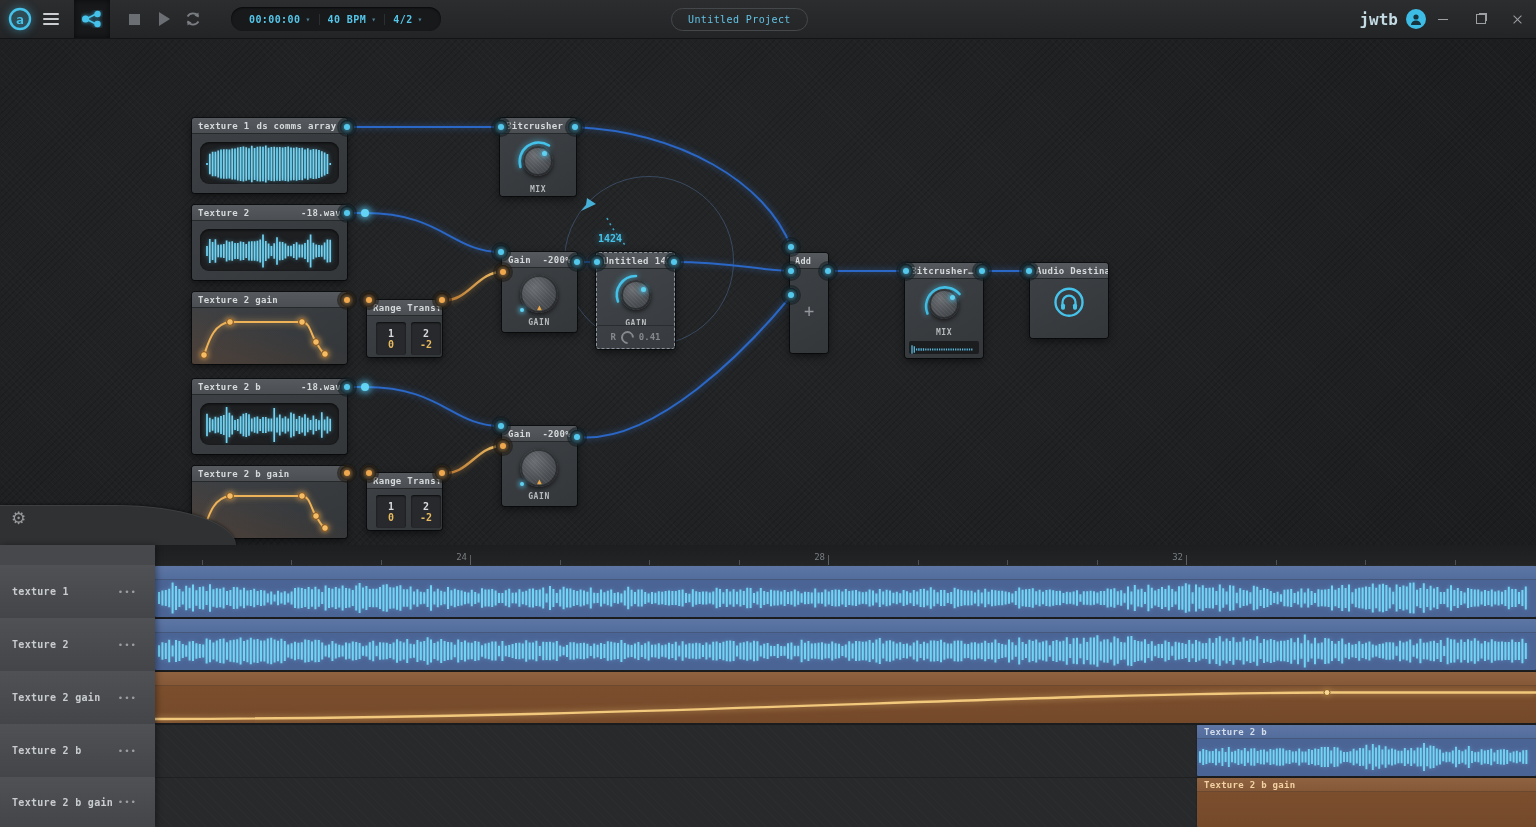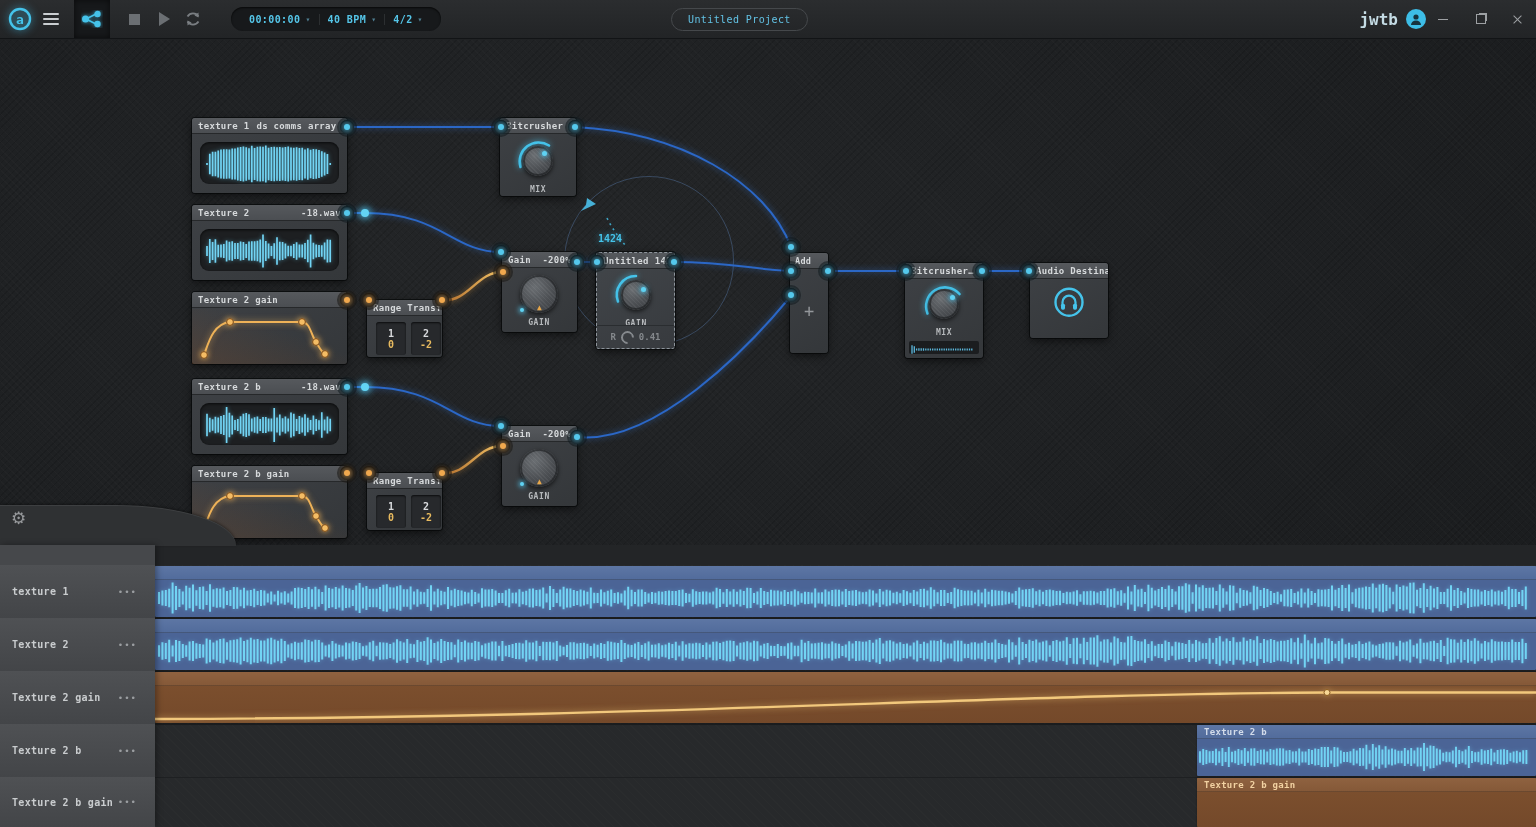--- a/index.html
+++ b/index.html
@@ -523,20 +523,40 @@
         <i></i>
       </div>
       <div class="wiredot" style="left: 361px; top: 171px;"></div>
       <div class="wiredot" style="left: 361px; top: 345px;"></div>
     </div>
 
   <div id="timeline">
     <div id="tab">
       <span id="gear">⚙</span>
     </div>
+    <div id="ruler">
+        <div class="tick minor" style="left: 46.5px;"></div>
+        <div class="tick minor" style="left: 136px;"></div>
+        <div class="tick minor" style="left: 225.5px;"></div>
+        <div class="tick major" style="left: 315px;"></div>
+        <span class="ticklabel" style="left: 315px;">24</span>
+        <div class="tick minor" style="left: 404.5px;"></div>
+        <div class="tick minor" style="left: 494px;"></div>
+        <div class="tick minor" style="left: 583.5px;"></div>
+        <div class="tick major" style="left: 673px;"></div>
+        <span class="ticklabel" style="left: 673px;">28</span>
+        <div class="tick minor" style="left: 762.5px;"></div>
+        <div class="tick minor" style="left: 852px;"></div>
+        <div class="tick minor" style="left: 941.5px;"></div>
+        <div class="tick major" style="left: 1031px;"></div>
+        <span class="ticklabel" style="left: 1031px;">32</span>
+        <div class="tick minor" style="left: 1120.5px;"></div>
+        <div class="tick minor" style="left: 1210px;"></div>
+        <div class="tick minor" style="left: 1299.5px;"></div>
+      </div>
     <div id="lanes">
       <div class="lane" style="top:0;">
         <div class="clip blue" style="left:0;width:1381px;">
           <div class="chead"></div>
           <svg id="tlw1" width="1381" height="38" style="top:13px;">
               <path d="M4.0,13.0V25.0M7.4,11.4V26.6M10.8,11.1V26.9M14.2,9.8V28.2M17.6,3.6V34.4M21.0,6.9V31.1M24.4,10.0V28.0M27.8,12.6V25.4M31.2,6.8V31.2M34.6,8.8V29.2M38.0,5.6V32.4M41.4,11.3V26.7M44.8,7.9V30.1M48.2,7.6V30.4M51.6,11.9V26.1M55.0,5.3V32.7M58.4,10.2V27.8M61.8,9.3V28.7M65.2,9.8V28.2M68.6,8.4V29.6M72.0,12.1V25.9M75.4,11.1V26.9M78.8,8.1V29.9M82.2,8.3V29.7M85.6,10.8V27.2M89.0,8.7V29.3M92.4,11.6V26.4M95.8,11.0V27.0M99.2,9.7V28.3M102.6,12.0V26.0M106.0,11.1V26.9M109.4,11.6V26.4M112.8,14.4V23.6M116.2,12.4V25.6M119.6,15.4V22.6M123.0,11.7V26.3M126.4,13.4V24.6M129.8,12.2V25.8M133.2,14.6V23.4M136.6,12.6V25.4M140.0,8.9V29.1M143.4,8.5V29.5M146.8,9.1V28.9M150.2,9.9V28.1M153.6,7.9V30.1M157.0,10.3V27.7M160.4,7.8V30.2M163.8,10.3V27.7M167.2,13.0V25.0M170.6,6.4V31.6M174.0,9.1V28.9M177.4,9.7V28.3M180.8,7.9V30.1M184.2,9.6V28.4M187.6,6.6V31.4M191.0,9.0V29.0M194.4,9.4V28.6M197.8,11.0V27.0M201.2,6.4V31.6M204.6,3.9V34.1M208.0,8.4V29.6M211.4,6.9V31.1M214.8,9.9V28.1M218.2,9.7V28.3M221.6,9.7V28.3M225.0,8.0V30.0M228.4,5.8V32.2M231.8,5.3V32.7M235.2,8.3V29.7M238.6,8.5V29.5M242.0,7.3V30.7M245.4,6.2V31.8M248.8,10.2V27.8M252.2,10.2V27.8M255.6,7.4V30.6M259.0,12.4V25.6M262.4,10.3V27.7M265.8,12.7V25.3M269.2,13.2V24.8M272.6,10.0V28.0M276.0,6.3V31.7M279.4,12.6V25.4M282.8,9.7V28.3M286.2,11.8V26.2M289.6,12.7V25.3M293.0,8.0V30.0M296.4,11.3V26.7M299.8,9.7V28.3M303.2,10.9V27.1M306.6,11.5V26.5M310.0,12.7V25.3M313.4,13.4V24.6M316.8,10.8V27.2M320.2,13.1V24.9M323.6,14.6V23.4M327.0,9.3V28.7M330.4,10.5V27.5M333.8,10.6V27.4M337.2,10.0V28.0M340.6,11.4V26.6M344.0,14.0V24.0M347.4,13.9V24.1M350.8,11.3V26.7M354.2,9.7V28.3M357.6,13.8V24.2M361.0,13.6V24.4M364.4,10.3V27.7M367.8,12.8V25.2M371.2,11.8V26.2M374.6,9.8V28.2M378.0,9.4V28.6M381.4,11.1V26.9M384.8,10.6V27.4M388.2,8.5V29.5M391.6,14.6V23.4M395.0,7.1V30.9M398.4,9.9V28.1M401.8,14.0V24.0M405.2,10.4V27.6M408.6,7.8V30.2M412.0,9.4V28.6M415.4,9.6V28.4M418.8,10.9V27.1M422.2,12.1V25.9M425.6,10.6V27.4M429.0,11.5V26.5M432.4,12.7V25.3M435.8,8.5V29.5M439.2,13.8V24.2M442.6,14.0V24.0M446.0,10.6V27.4M449.4,13.3V24.7M452.8,11.7V26.3M456.2,10.5V27.5M459.6,14.0V24.0M463.0,13.3V24.7M466.4,14.6V23.4M469.8,11.5V26.5M473.2,7.8V30.2M476.6,10.7V27.3M480.0,12.9V25.1M483.4,10.4V27.6M486.8,10.6V27.4M490.2,12.9V25.1M493.6,14.6V23.4M497.0,13.0V25.0M500.4,13.8V24.2M503.8,12.2V25.8M507.2,12.7V25.3M510.6,12.1V25.9M514.0,11.4V26.6M517.4,12.1V25.9M520.8,12.0V26.0M524.2,11.0V27.0M527.6,10.6V27.4M531.0,14.0V24.0M534.4,14.7V23.3M537.8,10.3V27.7M541.2,12.3V25.7M544.6,13.1V24.9M548.0,12.5V25.5M551.4,12.5V25.5M554.8,13.5V24.5M558.2,12.6V25.4M561.6,8.8V29.2M565.0,10.1V27.9M568.4,13.2V24.8M571.8,10.0V28.0M575.2,12.4V25.6M578.6,10.3V27.7M582.0,12.8V25.2M585.4,10.6V27.4M588.8,12.0V26.0M592.2,8.7V29.3M595.6,9.1V28.9M599.0,14.1V23.9M602.4,12.4V25.6M605.8,9.0V29.0M609.2,12.1V25.9M612.6,13.0V25.0M616.0,10.7V27.3M619.4,11.5V26.5M622.8,11.6V26.4M626.2,12.6V25.4M629.6,11.0V27.0M633.0,13.0V25.0M636.4,12.3V25.7M639.8,10.6V27.4M643.2,12.2V25.8M646.6,14.2V23.8M650.0,12.7V25.3M653.4,13.0V25.0M656.8,13.5V24.5M660.2,9.4V28.6M663.6,13.4V24.6M667.0,13.2V24.8M670.4,10.6V27.4M673.8,12.5V25.5M677.2,11.1V26.9M680.6,10.4V27.6M684.0,10.7V27.3M687.4,12.4V25.6M690.8,9.9V28.1M694.2,11.9V26.1M697.6,11.5V26.5M701.0,11.1V26.9M704.4,12.4V25.6M707.8,13.2V24.8M711.2,12.7V25.3M714.6,10.5V27.5M718.0,11.4V26.6M721.4,14.5V23.5M724.8,10.0V28.0M728.2,12.4V25.6M731.6,10.7V27.3M735.0,11.5V26.5M738.4,13.8V24.2M741.8,12.7V25.3M745.2,14.2V23.8M748.6,11.1V26.9M752.0,12.2V25.8M755.4,13.7V24.3M758.8,11.0V27.0M762.2,12.4V25.6M765.6,10.0V28.0M769.0,9.7V28.3M772.4,11.5V26.5M775.8,8.3V29.7M779.2,10.7V27.3M782.6,13.3V24.7M786.0,11.0V27.0M789.4,11.0V27.0M792.8,14.0V24.0M796.2,12.9V25.1M799.6,8.8V29.2M803.0,10.2V27.8M806.4,11.0V27.0M809.8,11.7V26.3M813.2,11.4V26.6M816.6,11.8V26.2M820.0,13.5V24.5M823.4,10.7V27.3M826.8,13.6V24.4M830.2,9.7V28.3M833.6,12.8V25.2M837.0,10.8V27.2M840.4,11.2V26.8M843.8,11.7V26.3M847.2,11.8V26.2M850.6,12.5V25.5M854.0,13.3V24.7M857.4,14.4V23.6M860.8,12.1V25.9M864.2,8.5V29.5M867.6,10.7V27.3M871.0,10.2V27.8M874.4,9.9V28.1M877.8,9.3V28.7M881.2,12.3V25.7M884.6,10.7V27.3M888.0,12.8V25.2M891.4,11.1V26.9M894.8,10.4V27.6M898.2,11.2V26.8M901.6,11.9V26.1M905.0,11.8V26.2M908.4,13.9V24.1M911.8,12.7V25.3M915.2,13.2V24.8M918.6,12.5V25.5M922.0,11.3V26.7M925.4,15.3V22.7M928.8,12.3V25.7M932.2,12.2V25.8M935.6,11.7V26.3M939.0,12.3V25.7M942.4,13.6V24.4M945.8,12.1V25.9M949.2,11.9V26.1M952.6,9.5V28.5M956.0,10.2V27.8M959.4,9.3V28.7M962.8,12.3V25.7M966.2,11.3V26.7M969.6,14.2V23.8M973.0,7.5V30.5M976.4,12.4V25.6M979.8,6.0V32.0M983.2,10.4V27.6M986.6,9.8V28.2M990.0,13.0V25.0M993.4,5.8V32.2M996.8,8.7V29.3M1000.2,11.5V26.5M1003.6,9.9V28.1M1007.0,8.0V30.0M1010.4,10.1V27.9M1013.8,6.5V31.5M1017.2,10.0V28.0M1020.6,12.6V25.4M1024.0,7.3V30.7M1027.4,7.3V30.7M1030.8,4.3V33.7M1034.2,5.6V32.4M1037.6,13.3V24.7M1041.0,5.5V32.5M1044.4,8.2V29.8M1047.8,6.3V31.7M1051.2,8.9V29.1M1054.6,8.7V29.3M1058.0,8.4V29.6M1061.4,11.9V26.1M1064.8,5.4V32.6M1068.2,9.2V28.8M1071.6,12.6V25.4M1075.0,6.3V31.7M1078.4,6.7V31.3M1081.8,13.7V24.3M1085.2,9.3V28.7M1088.6,11.0V27.0M1092.0,11.5V26.5M1095.4,13.2V24.8M1098.8,6.8V31.2M1102.2,7.7V30.3M1105.6,11.0V27.0M1109.0,9.1V28.9M1112.4,9.9V28.1M1115.8,11.9V26.1M1119.2,14.0V24.0M1122.6,12.7V25.3M1126.0,15.3V22.7M1129.4,10.8V27.2M1132.8,10.4V27.6M1136.2,10.0V28.0M1139.6,14.0V24.0M1143.0,12.4V25.6M1146.4,9.6V28.4M1149.8,13.4V24.6M1153.2,9.4V28.6M1156.6,12.0V26.0M1160.0,13.9V24.1M1163.4,10.2V27.8M1166.8,10.8V27.2M1170.2,10.4V27.6M1173.6,10.0V28.0M1177.0,6.4V31.6M1180.4,10.7V27.3M1183.8,9.1V28.9M1187.2,5.9V32.1M1190.6,9.1V28.9M1194.0,5.6V32.4M1197.4,13.3V24.7M1200.8,9.8V28.2M1204.2,8.8V29.2M1207.6,8.6V29.4M1211.0,7.4V30.6M1214.4,8.1V29.9M1217.8,4.4V33.6M1221.2,8.8V29.2M1224.6,5.4V32.6M1228.0,4.8V33.2M1231.4,6.0V32.0M1234.8,8.5V29.5M1238.2,12.8V25.2M1241.6,5.6V32.4M1245.0,7.9V30.1M1248.4,6.6V31.4M1251.8,7.4V30.6M1255.2,3.7V34.3M1258.6,3.5V34.5M1262.0,10.8V27.2M1265.4,9.1V28.9M1268.8,4.2V33.8M1272.2,9.9V28.1M1275.6,6.8V31.2M1279.0,9.6V28.4M1282.4,8.0V30.0M1285.8,13.0V25.0M1289.2,12.9V25.1M1292.6,9.7V28.3M1296.0,6.3V31.7M1299.4,10.9V27.1M1302.8,9.1V28.9M1306.2,12.0V26.0M1309.6,13.5V24.5M1313.0,9.0V29.0M1316.4,10.1V27.9M1319.8,10.5V27.5M1323.2,10.6V27.4M1326.6,12.4V25.6M1330.0,11.1V26.9M1333.4,12.0V26.0M1336.8,10.4V27.6M1340.2,12.5V25.5M1343.6,11.6V26.4M1347.0,12.7V25.3M1350.4,10.9V27.1M1353.8,7.7V30.3M1357.2,10.0V28.0M1360.6,9.9V28.1M1364.0,13.0V25.0M1367.4,10.9V27.1M1370.8,7.4V30.6" stroke="#72d4f4" stroke-width="2" fill="none"></path>
             </svg>
         </div>
       </div>
       <div class="lane" style="top:53px;">

